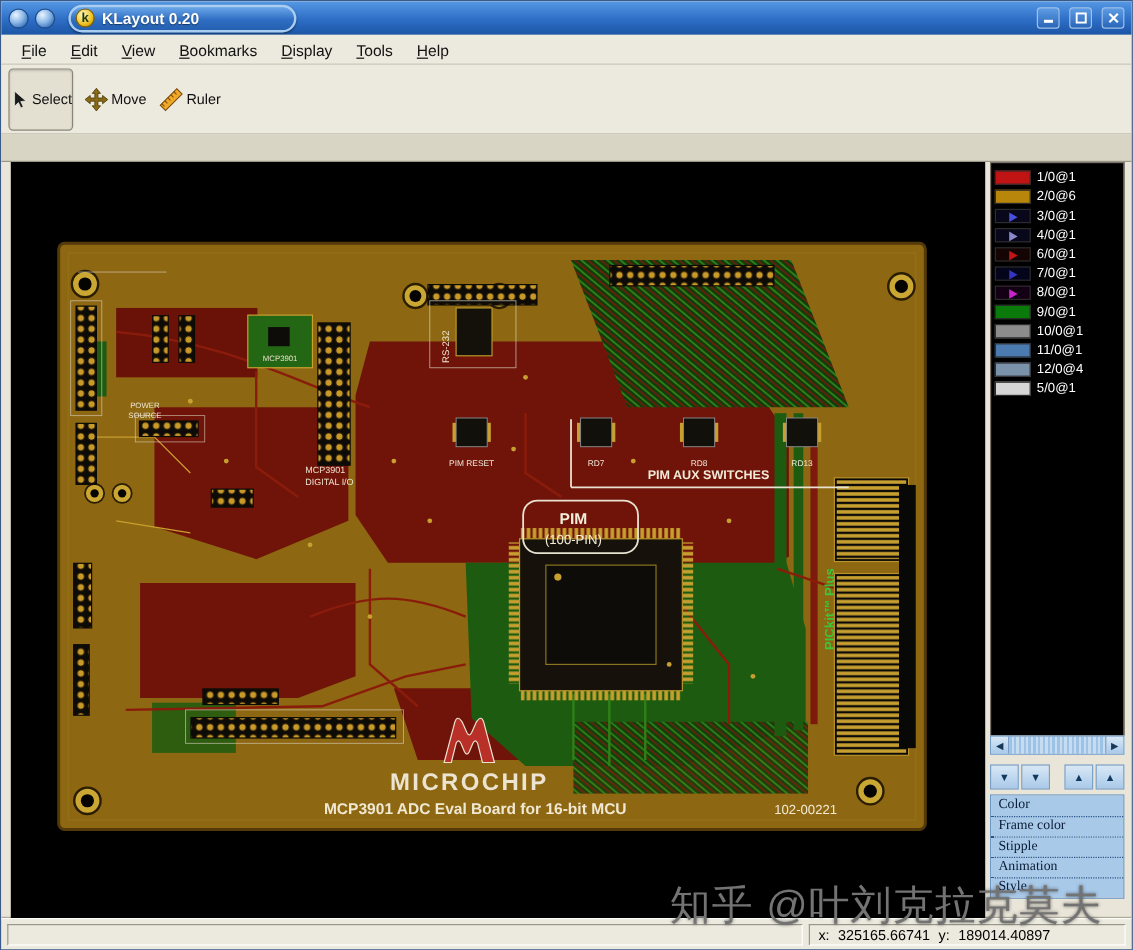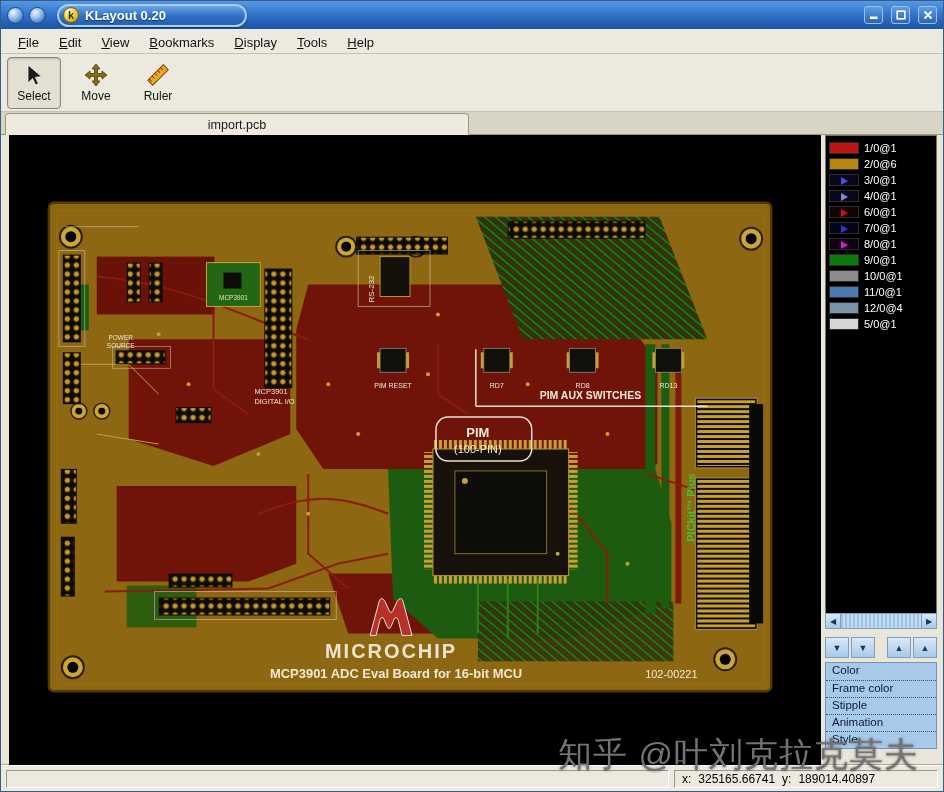--- a/index.html
+++ b/index.html
@@ -59,21 +59,21 @@
   .menu-item .ak { text-decoration:underline; }
 
   
   .toolbar {
     height:58px; flex:0 0 58px;
     display:flex; align-items:center; gap:8px; padding:3px 6px;
     background:#eceade; border-bottom:1px solid #c6c2b2;
   }
   .tool-btn {
     width:54px; height:52px;
-    display:flex; flex-direction:column; align-items:center; justify-content:center; gap:2px;
+    display:flex; flex-direction:row; align-items:center; justify-content:center; gap:2px;
     font-size:12px; color:#111; border-radius:4px; border:1px solid transparent;
   }
   .tool-btn.active {
     border:1px solid #8a8678; background:#e3dfd1;
     box-shadow:inset 0 1px 2px rgba(0,0,0,.18);
   }
   .tool-icon { width:24px; height:24px; }
 
   
   .tabbar {
@@ -132,21 +132,21 @@
     flex:0 0 24px; display:grid; place-items:center;
     font-size:9px; color:#123a60;
     background:linear-gradient(180deg,#d9e8f6,#a9c9e9);
     border:1px solid #7aa0c8;
   }
   .nav-spacer { flex:1 1 auto; }
 
   .panel-buttons { margin-top:4px; margin-bottom:16px; border:1px solid #6e96c2; }
   .panel-btn {
     height:17px; line-height:15px; padding-left:6px;
-    background:#a9c9e9; color:#0a1c36; font-size:11.5px;
+    background:#a9c9e9; color:#0a1c36; font-size:11.5px;font-family:Liberation Serif, serif;
   }
   .panel-btn + .panel-btn { border-top:1px dotted #2a5588; }
 
   
   .statusbar {
     height:26px; flex:0 0 26px;
     background:#eceade; border-top:1px solid #fdfcf8;
     box-shadow:0 -1px 0 #aeaa9a;
     display:flex; align-items:center; gap:5px; padding:0 5px;
   }
@@ -224,21 +224,20 @@
       <g transform="rotate(45 12 12)">
         <rect x="8.5" y="1" width="7" height="22" fill="#f0a828" stroke="#7a4a08" stroke-width="1"></rect>
         <path d="M8.5 5 L12 5 M8.5 9 L12 9 M8.5 13 L12 13 M8.5 17 L12 17 M8.5 21 L12 21" stroke="#7a4a08" stroke-width="1"></path>
       </g>
     </svg>
     <span>Ruler</span>
   </div>
 </div>
 
 <div class="tabbar">
-  <div class="tab">import.pcb</div>
   <div class="tabbar-empty"></div>
 </div>
 
 <div class="main">
 
   <div class="canvas">
     <svg viewBox="0 0 814 632" preserveAspectRatio="none">
       <defs>
         <pattern id="pads" width="9" height="9" patternUnits="userSpaceOnUse">
           <circle cx="4.5" cy="4.5" r="3.1" fill="#c89a2a" stroke="#1a1002" stroke-width="1"></circle>

